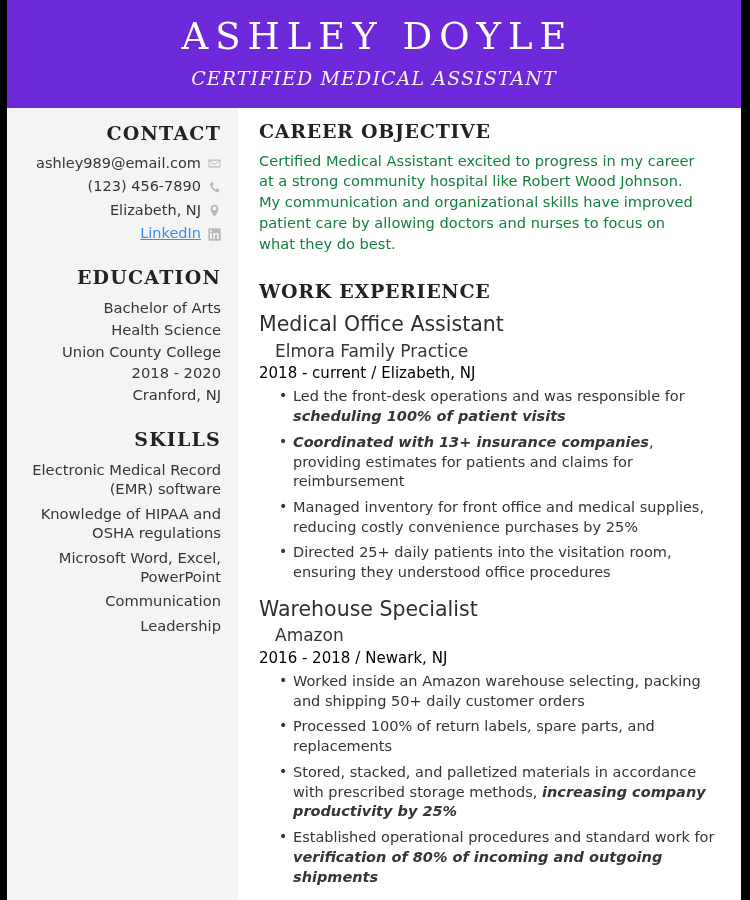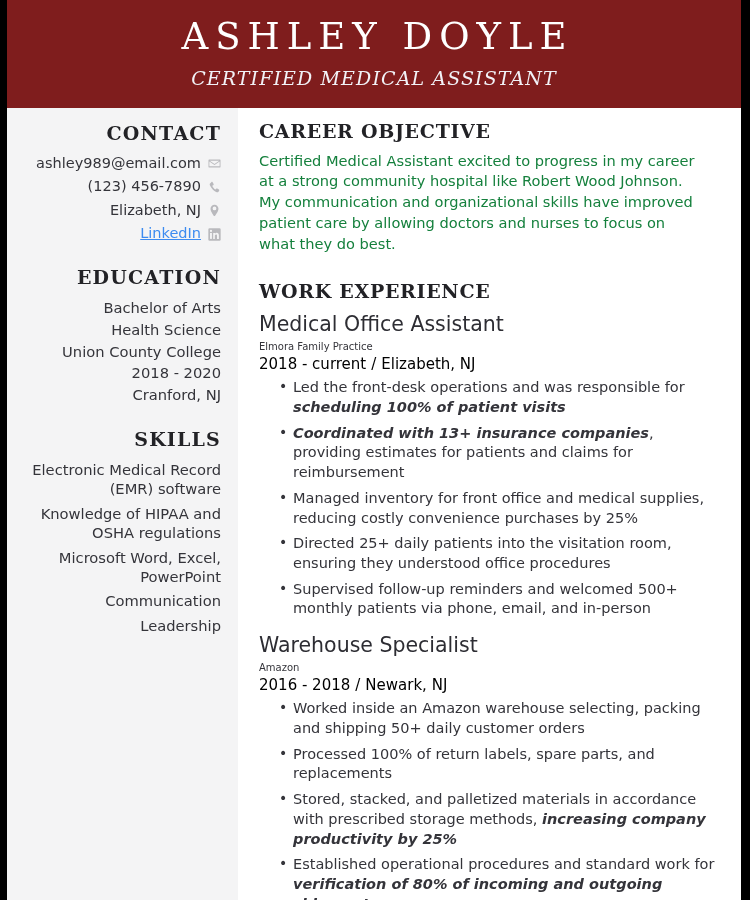--- a/index.html
+++ b/index.html
@@ -21,21 +21,21 @@
     height: 900px;
     background: #ffffff;
     box-sizing: border-box;
     border-left: 7px solid #000000;
     border-right: 9px solid #000000;
     overflow: hidden;
   }
 
   
   .header {
-    background: #7f1d1d;
+    background: #6d28d9;
     padding: 14px 0 18px 0;
     text-align: center;
   }
   .header-name {
     font-family: "DejaVu Serif", serif;
     font-size: 37px;
     font-weight: 400;
     letter-spacing: 7px;
     color: #ffffff;
     line-height: 1.22;
@@ -143,24 +143,24 @@
   .section-work { margin-bottom: 0; }
   .job { margin-bottom: 13px; }
   .job-title {
     font-size: 20.5px;
     color: #2d2d33;
     line-height: 1.3;
     margin: 8px 0 2px 0;
     font-weight: 400;
   }
   .job-company {
-    font-size: 10px;
+    font-size: 17px;
     color: #34343a;
     line-height: 1.3;
-    margin: 0 0 2px 0;
+    margin: 0 0 2px 16px;
   }
   .job-meta {
     font-size: 15px;
     color: #000000;
     line-height: 1.3;
     margin: 0 0 4px 0;
   }
   .job-meta .sep { padding: 0 5px; }
   ul.bullets {
     margin: 0;
@@ -281,21 +281,20 @@
         <div id="jobs-list">
             <div class="job">
               <div class="job-title">Medical Office Assistant</div>
               <div class="job-company">Elmora Family Practice</div>
               <div class="job-meta"><span>2018 - current</span><span class="sep">/</span><span>Elizabeth, NJ</span></div>
               <ul class="bullets">
                 <li><span>Led the front-desk operations and was responsible for </span><em>scheduling 100% of patient visits</em></li>
                 <li><em>Coordinated with 13+ insurance companies</em><span>, providing estimates for patients and claims for reimbursement</span></li>
                 <li><span>Managed inventory for front office and medical supplies, reducing costly convenience purchases by 25%</span></li>
                 <li><span>Directed 25+ daily patients into the visitation room, ensuring they understood office procedures</span></li>
-                <li><span>Supervised follow-up reminders and welcomed 500+ monthly patients via phone, email, and in-person</span></li>
               </ul>
             </div>
             <div class="job">
               <div class="job-title">Warehouse Specialist</div>
               <div class="job-company">Amazon</div>
               <div class="job-meta"><span>2016 - 2018</span><span class="sep">/</span><span>Newark, NJ</span></div>
               <ul class="bullets">
                 <li><span>Worked inside an Amazon warehouse selecting, packing and shipping 50+ daily customer orders</span></li>
                 <li><span>Processed 100% of return labels, spare parts, and replacements</span></li>
                 <li><span>Stored, stacked, and palletized materials in accordance with prescribed storage methods, </span><em>increasing company productivity by 25%</em></li>

